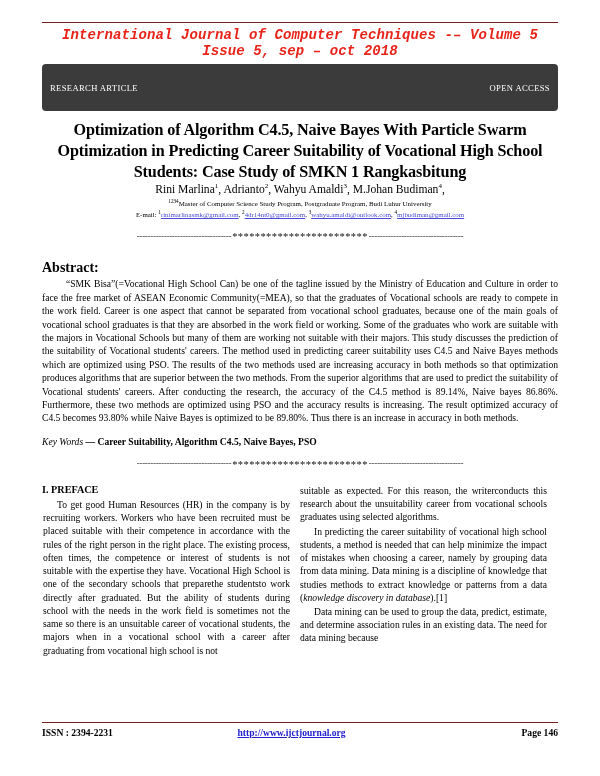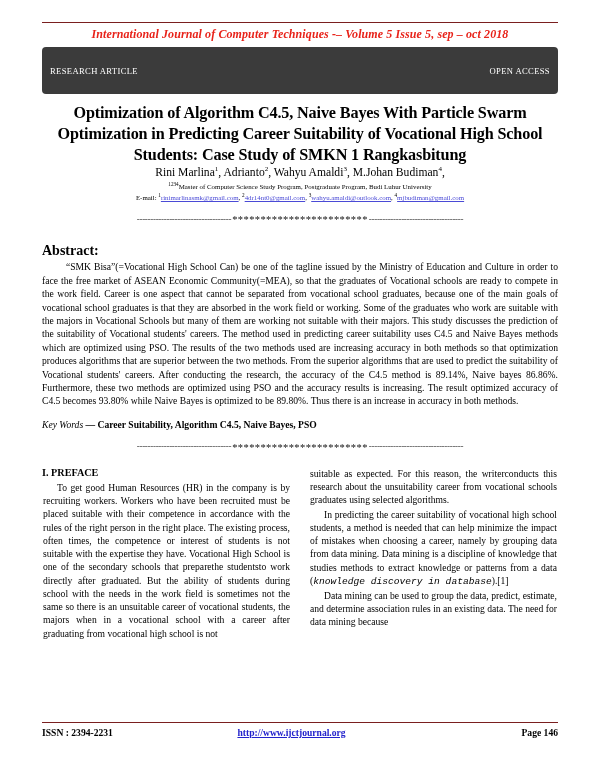--- a/index.html
+++ b/index.html
@@ -25,24 +25,24 @@
   }
 
   
   .journal-rule {
     border-top: 1.2px solid #7a1f1f;
     margin: 22px 0 0 0;
   }
   .journal-line {
     text-align: center;
     color: #e8231a;
-    font-family: Liberation Serif, serif;
+    font-family: Liberation Mono, monospace;
     font-weight: bold;
     font-style: italic;
-    font-size: 12px;
+    font-size: 14px;
     letter-spacing: 0.1px;
     padding: 4px 0 5px 0;
   }
   .bar {
     background: #3b3b3b;
     color: #ffffff;
     border-radius: 4px;
     height: 15px;
     display: flex;
     align-items: center;
@@ -132,40 +132,40 @@
   .keywords {
     font-size: 9.6px;
     margin-top: 11px;
   }
   .keywords .kw-label { font-style: italic; }
   .keywords .kw-list { font-weight: bold; }
 
   
   .columns {
     display: flex;
-    gap: 18px;
+    gap: 8px;
     margin-top: 14px;
   }
   .col {
     width: 249px;
     font-size: 9.6px;
     line-height: 1.38;
     text-align: justify;
   }
   .sec-head {
     font-weight: bold;
     font-size: 10.2px;
     margin-bottom: 1px;
   }
   .col p {
     margin: 1px;
     text-indent: 14px;
   }
   .col p.cont { text-indent: 0; }
-  .col i { font-style: italic; font-family: Liberation Mono, monospace; }
+  .col i { font-style: italic; }
 
   
   .footer {
     position: absolute;
     left: 42px;
     right: 42px;
     bottom: 38px;
   }
   .footer-rule {
     border-top: 1.4px solid #7a1f1f;

